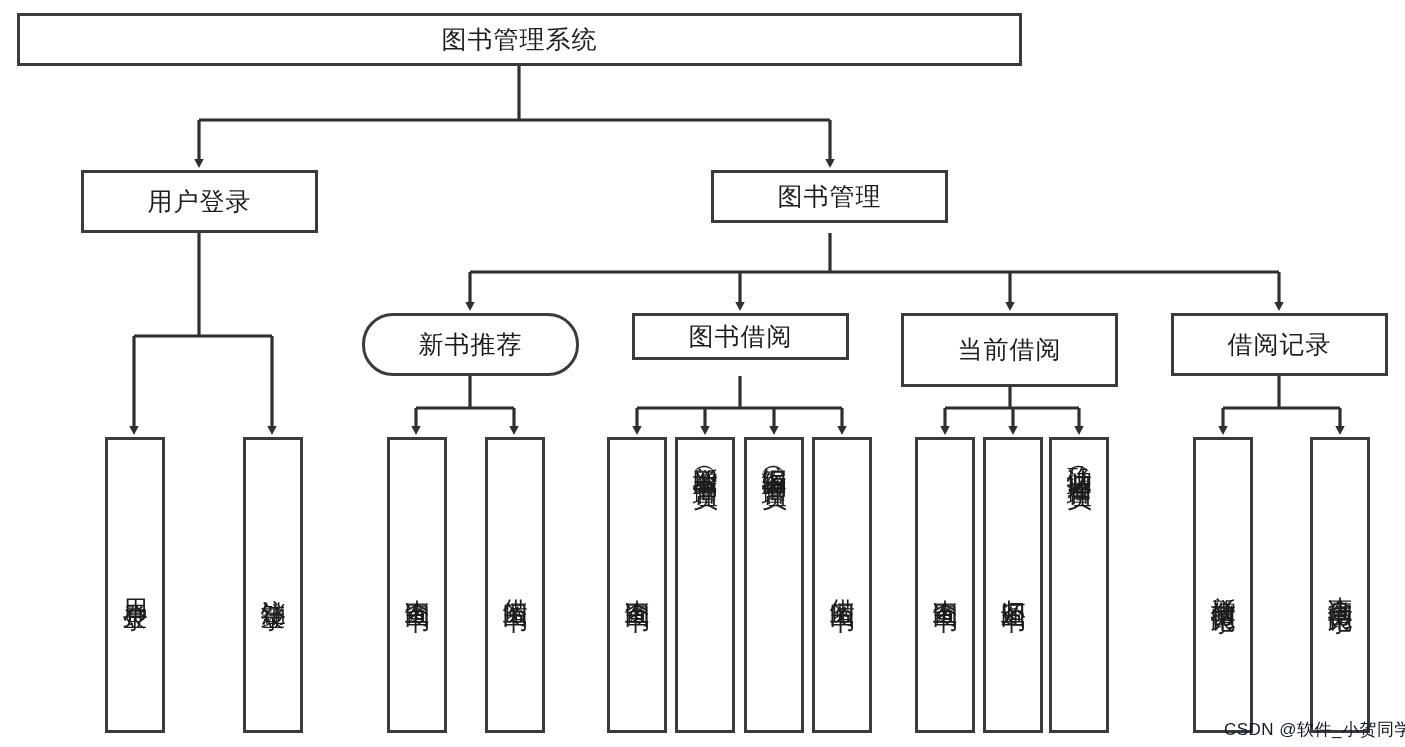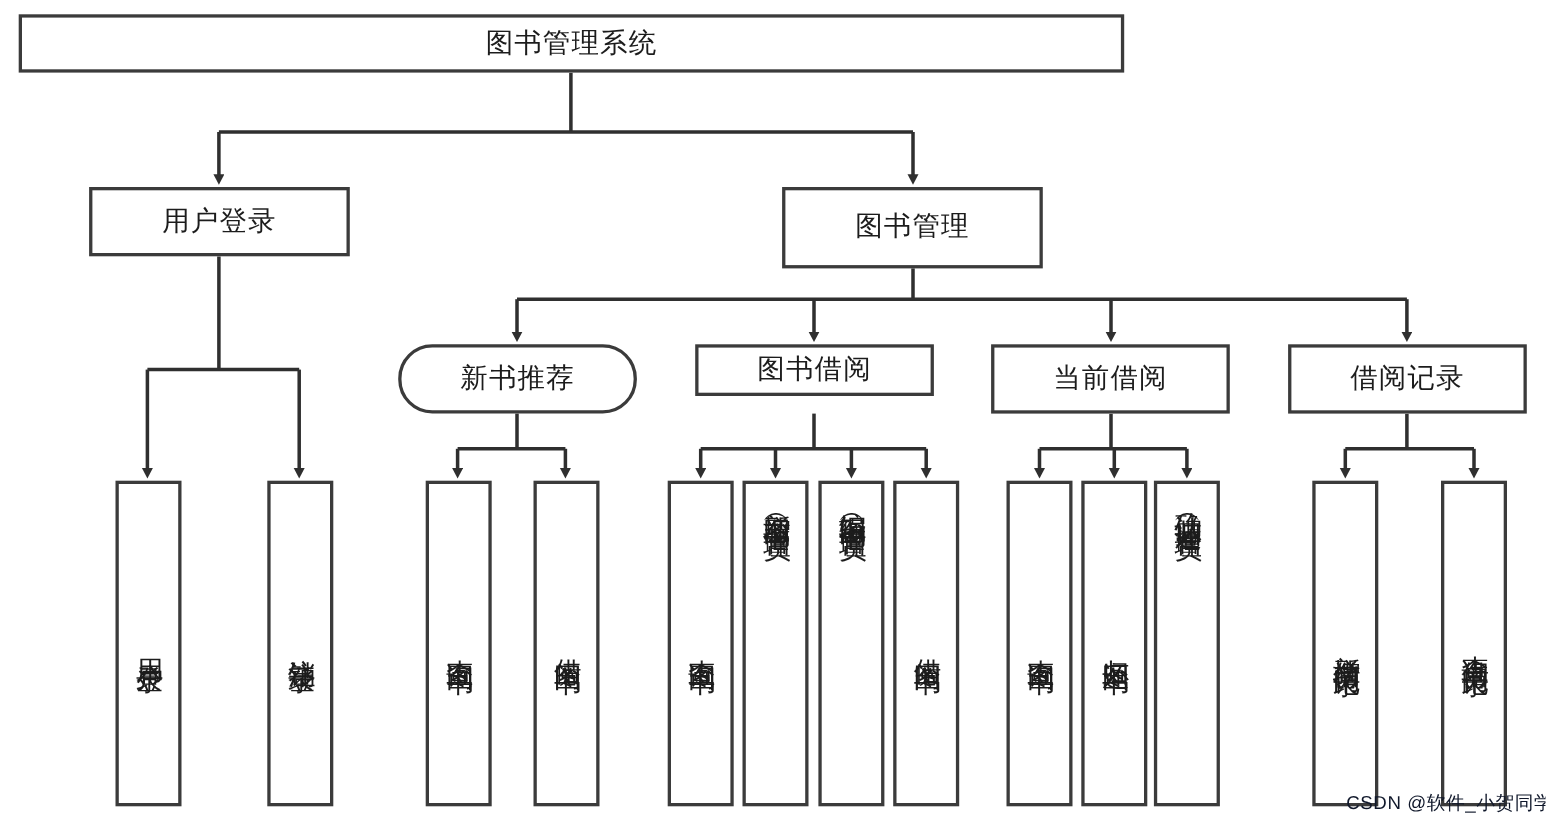--- a/index.html
+++ b/index.html
@@ -124,33 +124,33 @@
   </svg>
 
   <div class="node h" style="left:17px; top:13px; width:1005px; height:53px;">
     <span class="label">图书管理系统</span>
   </div>
 
   <div class="node h" style="left:81px; top:170px; width:237px; height:63px;">
     <span class="label">用户登录</span>
   </div>
 
-  <div class="node h" style="left:711px; top:170px; width:237px; height:74px;">
+  <div class="node h" style="left:711px; top:170px; width:237px; height:53px;">
     <span class="label">图书管理</span>
   </div>
 
   <div class="node h" style="left:362px; top:313px; width:217px; height:63px;border-radius:31px;">
     <span class="label">新书推荐</span>
   </div>
 
   <div class="node h" style="left:632px; top:313px; width:217px; height:47px;">
     <span class="label">图书借阅</span>
   </div>
 
-  <div class="node h" style="left:901px; top:313px; width:217px; height:63px;">
+  <div class="node h" style="left:901px; top:313px; width:217px; height:74px;">
     <span class="label">当前借阅</span>
   </div>
 
   <div class="node h" style="left:1171px; top:313px; width:217px; height:63px;">
     <span class="label">借阅记录</span>
   </div>
 
   <div class="node v" style="left:105px; top:437px; width:60px; height:296px;">
     <span class="label">用户登录</span>
   </div>

